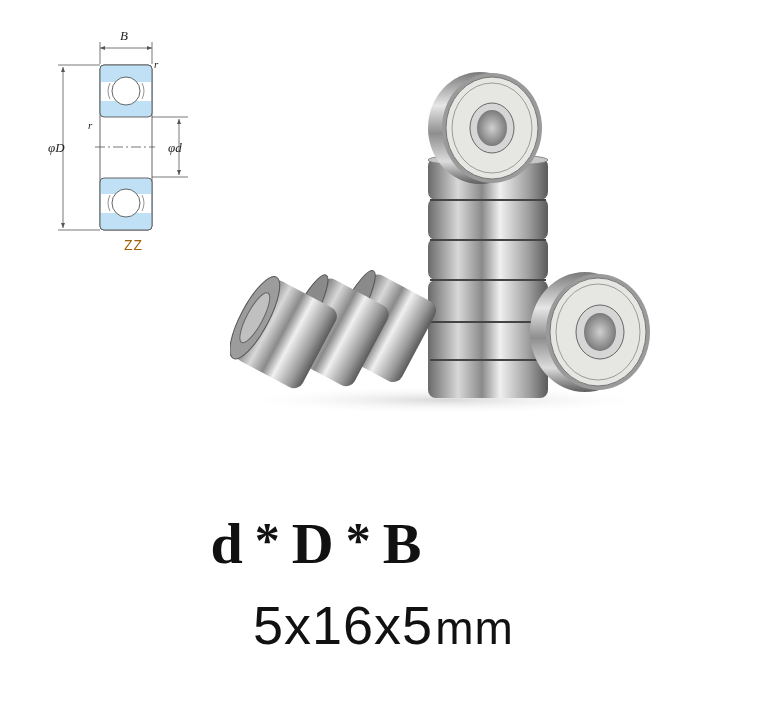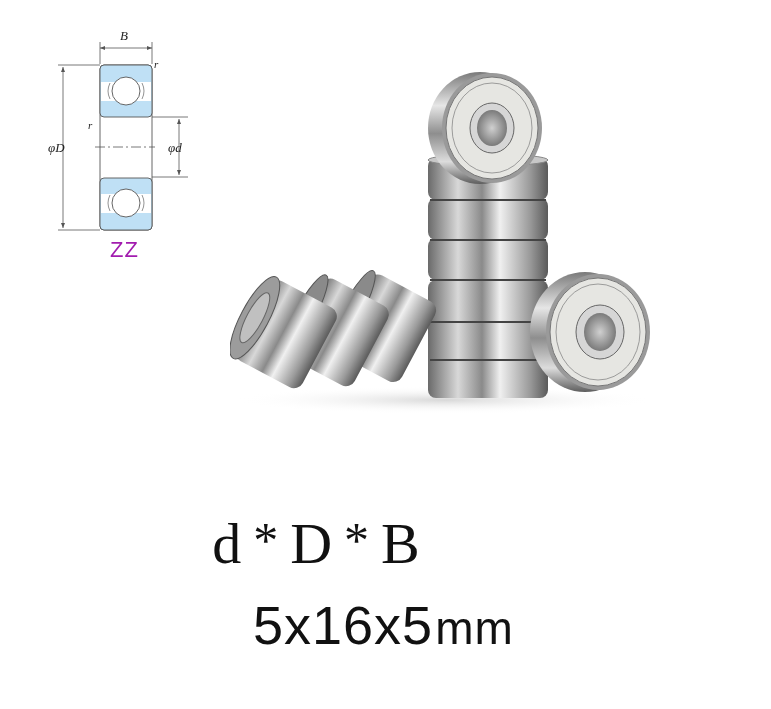--- a/index.html
+++ b/index.html
@@ -1,22 +1,22 @@
 <!DOCTYPE html>
 <html><head>
 <meta charset="utf-8">
 <style>
   html, body { margin:0; padding:0; background:#ffffff; }
   body { width:771px; height:709px; position:relative; overflow:hidden; font-family:"Liberation Sans", sans-serif; }
   .diagram { position:absolute; left:40px; top:20px; width:180px; height:250px; }
   .diagram svg { width:180px; height:250px; display:block; }
-  .zz-label { position:absolute; left:110px; top:237px; font-family:"Liberation Sans", sans-serif; font-size:22px; color:#a21caf; letter-spacing:1px; }
+  .zz-label { position:absolute; left:124px; top:237px; font-family:"Liberation Sans", sans-serif; font-size:14px; color:#a16207; letter-spacing:1px; }
   .photo { position:absolute; left:230px; top:70px; width:430px; height:360px; }
   .photo svg { width:430px; height:360px; display:block; }
-  .formula { position:absolute; left:0; width:632px; text-align:center; top:510px; font-family:"Liberation Serif", serif; font-weight:normal; font-size:58px; color:#111; }
+  .formula { position:absolute; left:0; width:632px; text-align:center; top:510px; font-family:"Liberation Serif", serif; font-weight:bold; font-size:58px; color:#111; }
   .formula span.star { font-size:50px; vertical-align:6px; padding:0 12px; }
   .size { position:absolute; left:253px; top:594px; font-family:"Liberation Sans", sans-serif; font-size:54px; color:#111; letter-spacing:1px; }
   .size .unit { font-size:46px; margin-left:2px; }
 </style>
 </head>
 <body>
 
 <div class="diagram">
   <svg viewBox="0 0 180 250">
 

